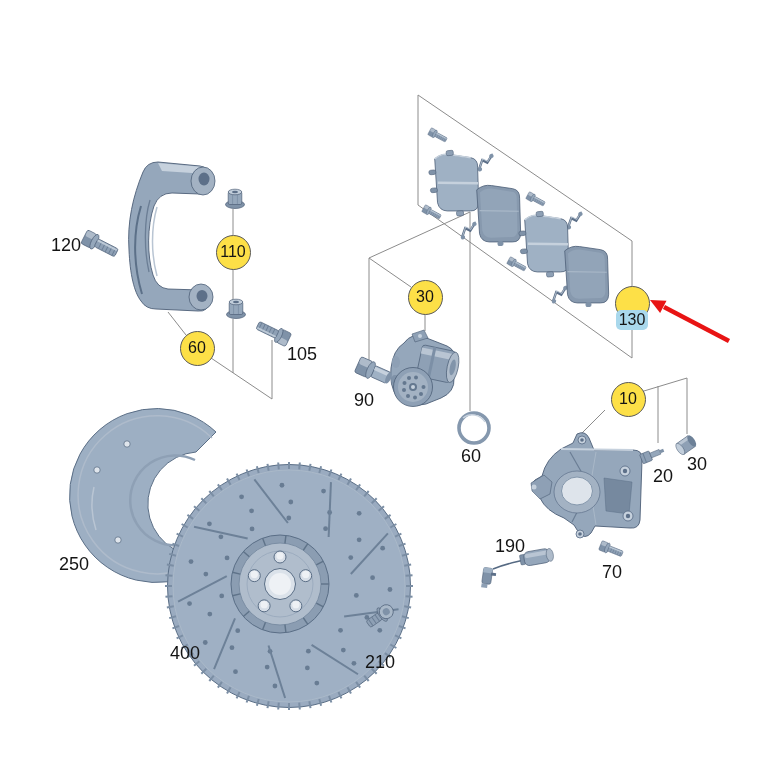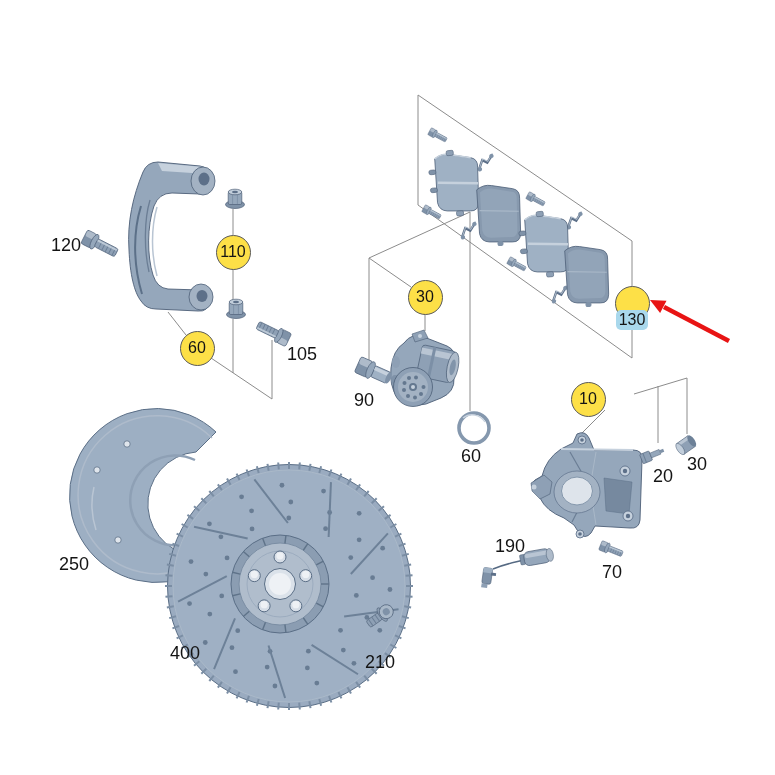--- a/index.html
+++ b/index.html
@@ -412,19 +412,19 @@
 
   <div class="cc" style="left:233px;top:252px">
     <span class="pill">110</span>
   </div>
   <div class="cc" style="left:197px;top:348px">
     <span class="pill">60</span>
   </div>
   <div class="cc" style="left:425px;top:297px">
     <span class="pill">30</span>
   </div>
-  <div class="cc" style="left:588px;top:399px">
+  <div class="cc" style="left:628px;top:399px">
     <span class="pill">10</span>
   </div>
   <div class="cc hl" style="left:632px;top:303px">
     <span class="pill">130</span>
   </div>
 </div>
 
 </body></html>

